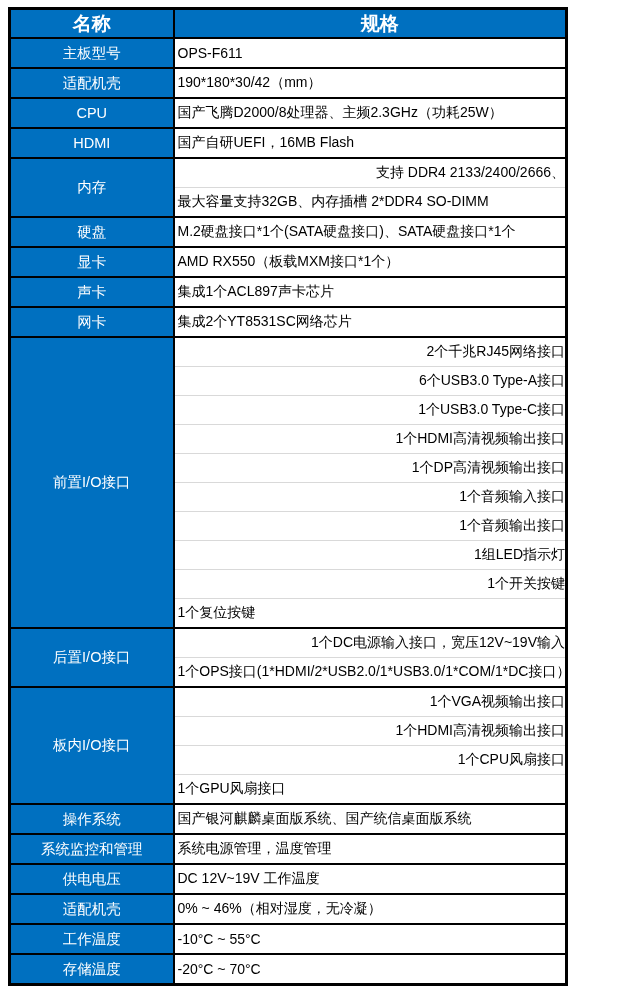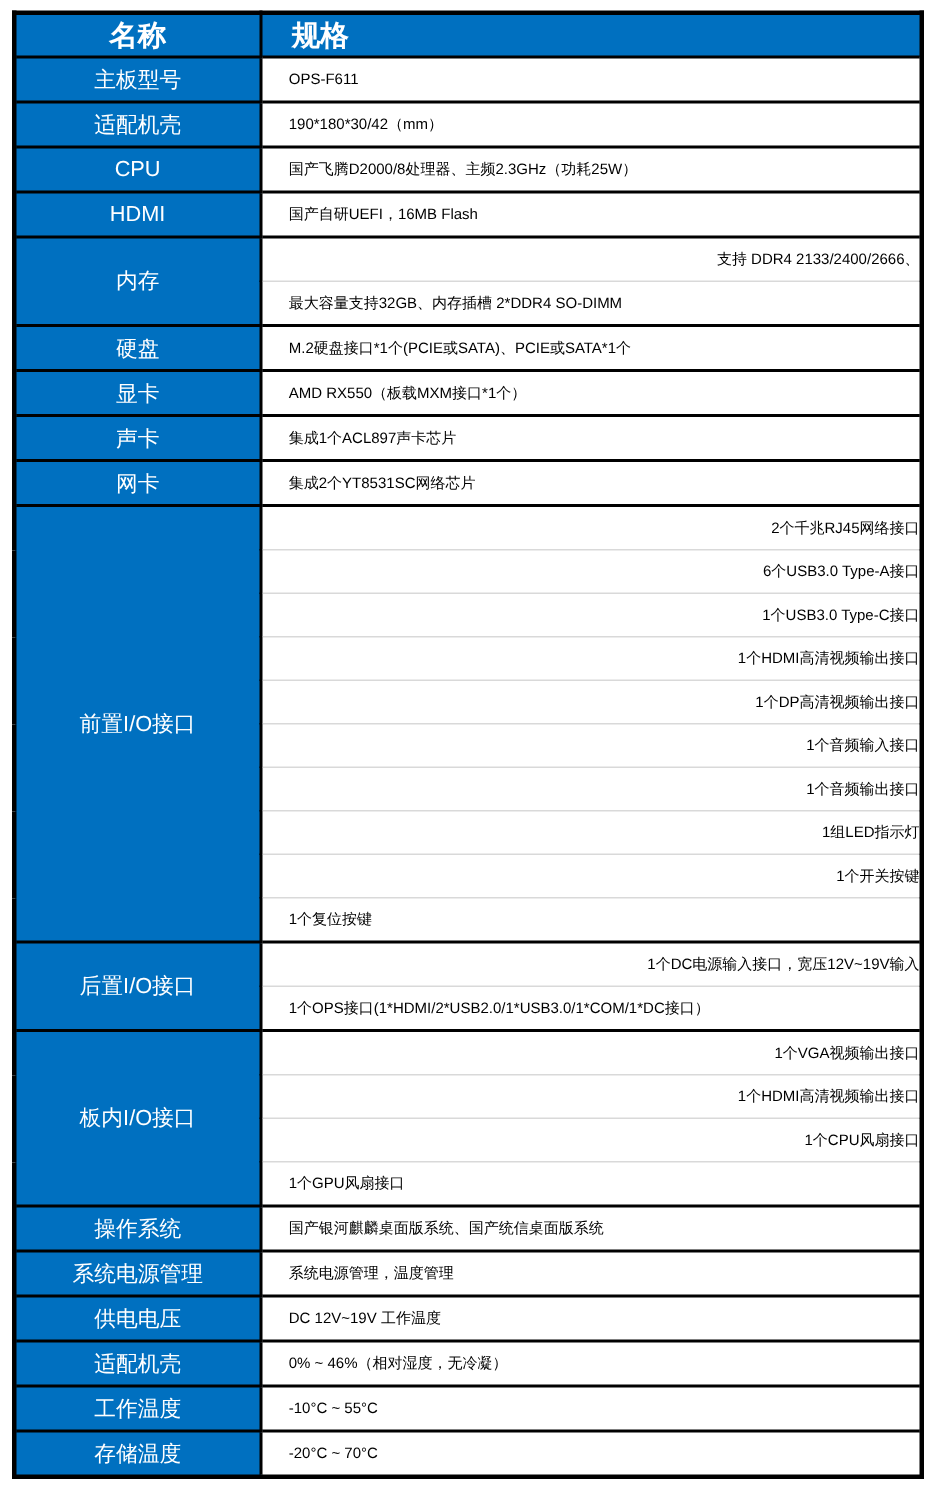--- a/index.html
+++ b/index.html
@@ -1,26 +1,26 @@
 <!DOCTYPE html>
 <html><head>
 <meta charset="utf-8">
 <style>
   html, body { margin: 0; padding: 0; background: #ffffff; }
   body { width: 622px; height: 1007px; position: relative; overflow: hidden;
          font-family: "Liberation Sans", "DejaVu Sans", sans-serif; }
-  .spec-table { position: absolute; left: 8px; top: 7px; width: 608px;
+  .spec-table { position: absolute; left: 8px; top: 7px; width: 560px;
                 border-collapse: collapse; border: 3px solid #000; table-layout: fixed; }
   .spec-table col.name-col { width: 164px; }
   .spec-table td, .spec-table th { border: 2px solid #000; padding: 0; height: 28px; }
   .spec-table th { background: #0070C0; color: #fff; font-size: 19px; font-weight: bold; height: 27px; }
   .spec-table th.name-h { text-align: center; }
-  .spec-table th.spec-h { text-align: left; padding-left: 20px; }
+  .spec-table th.spec-h { text-align: center; padding-left: 20px; }
   .spec-table td.name { background: #0070C0; color: #fff; text-align: center; font-size: 14.5px; vertical-align: middle; }
-  .spec-table td.val { background: #fff; color: #000; font-size: 10px; padding-left: 18px; white-space: nowrap; overflow: hidden; }
+  .spec-table td.val { background: #fff; color: #000; font-size: 14px; padding-left: 3px; white-space: nowrap; overflow: hidden; }
   .spec-table td.val.sub { border-top: 1px solid #d9d9d9; }
   .spec-table td.val.sub-first { border-bottom: 1px solid #d9d9d9; text-align: right; }
   .watermark { position: absolute; right: 6px; top: 989px; font-size: 11px; color: #b8b8b8; margin-top: 40px; }
 </style>
 </head>
 <body>
 
 <table class="spec-table">
   <colgroup>
       <col class="name-col">
@@ -51,21 +51,21 @@
       </tr>
       <tr>
         <td class="name" rowspan="2">内存</td>
         <td class="val sub-first">支持 DDR4 2133/2400/2666、</td>
       </tr>
       <tr>
         <td class="val sub">最大容量支持32GB、内存插槽 2*DDR4 SO-DIMM</td>
       </tr>
       <tr>
         <td class="name" rowspan="1">硬盘</td>
-        <td class="val">M.2硬盘接口*1个(PCIE或SATA)、PCIE或SATA*1个</td>
+        <td class="val">M.2硬盘接口*1个(SATA硬盘接口)、SATA硬盘接口*1个</td>
       </tr>
       <tr>
         <td class="name" rowspan="1">显卡</td>
         <td class="val">AMD RX550（板载MXM接口*1个）</td>
       </tr>
       <tr>
         <td class="name" rowspan="1">声卡</td>
         <td class="val">集成1个ACL897声卡芯片</td>
       </tr>
       <tr>
@@ -121,21 +121,21 @@
         <td class="val sub sub-first">1个CPU风扇接口</td>
       </tr>
       <tr>
         <td class="val sub">1个GPU风扇接口</td>
       </tr>
       <tr>
         <td class="name" rowspan="1">操作系统</td>
         <td class="val">国产银河麒麟桌面版系统、国产统信桌面版系统</td>
       </tr>
       <tr>
-        <td class="name" rowspan="1">系统电源管理</td>
+        <td class="name" rowspan="1">系统监控和管理</td>
         <td class="val">系统电源管理，温度管理</td>
       </tr>
       <tr>
         <td class="name" rowspan="1">供电电压</td>
         <td class="val">DC 12V~19V 工作温度</td>
       </tr>
       <tr>
         <td class="name" rowspan="1">适配机壳</td>
         <td class="val">0% ~ 46%（相对湿度，无冷凝）</td>
       </tr>

